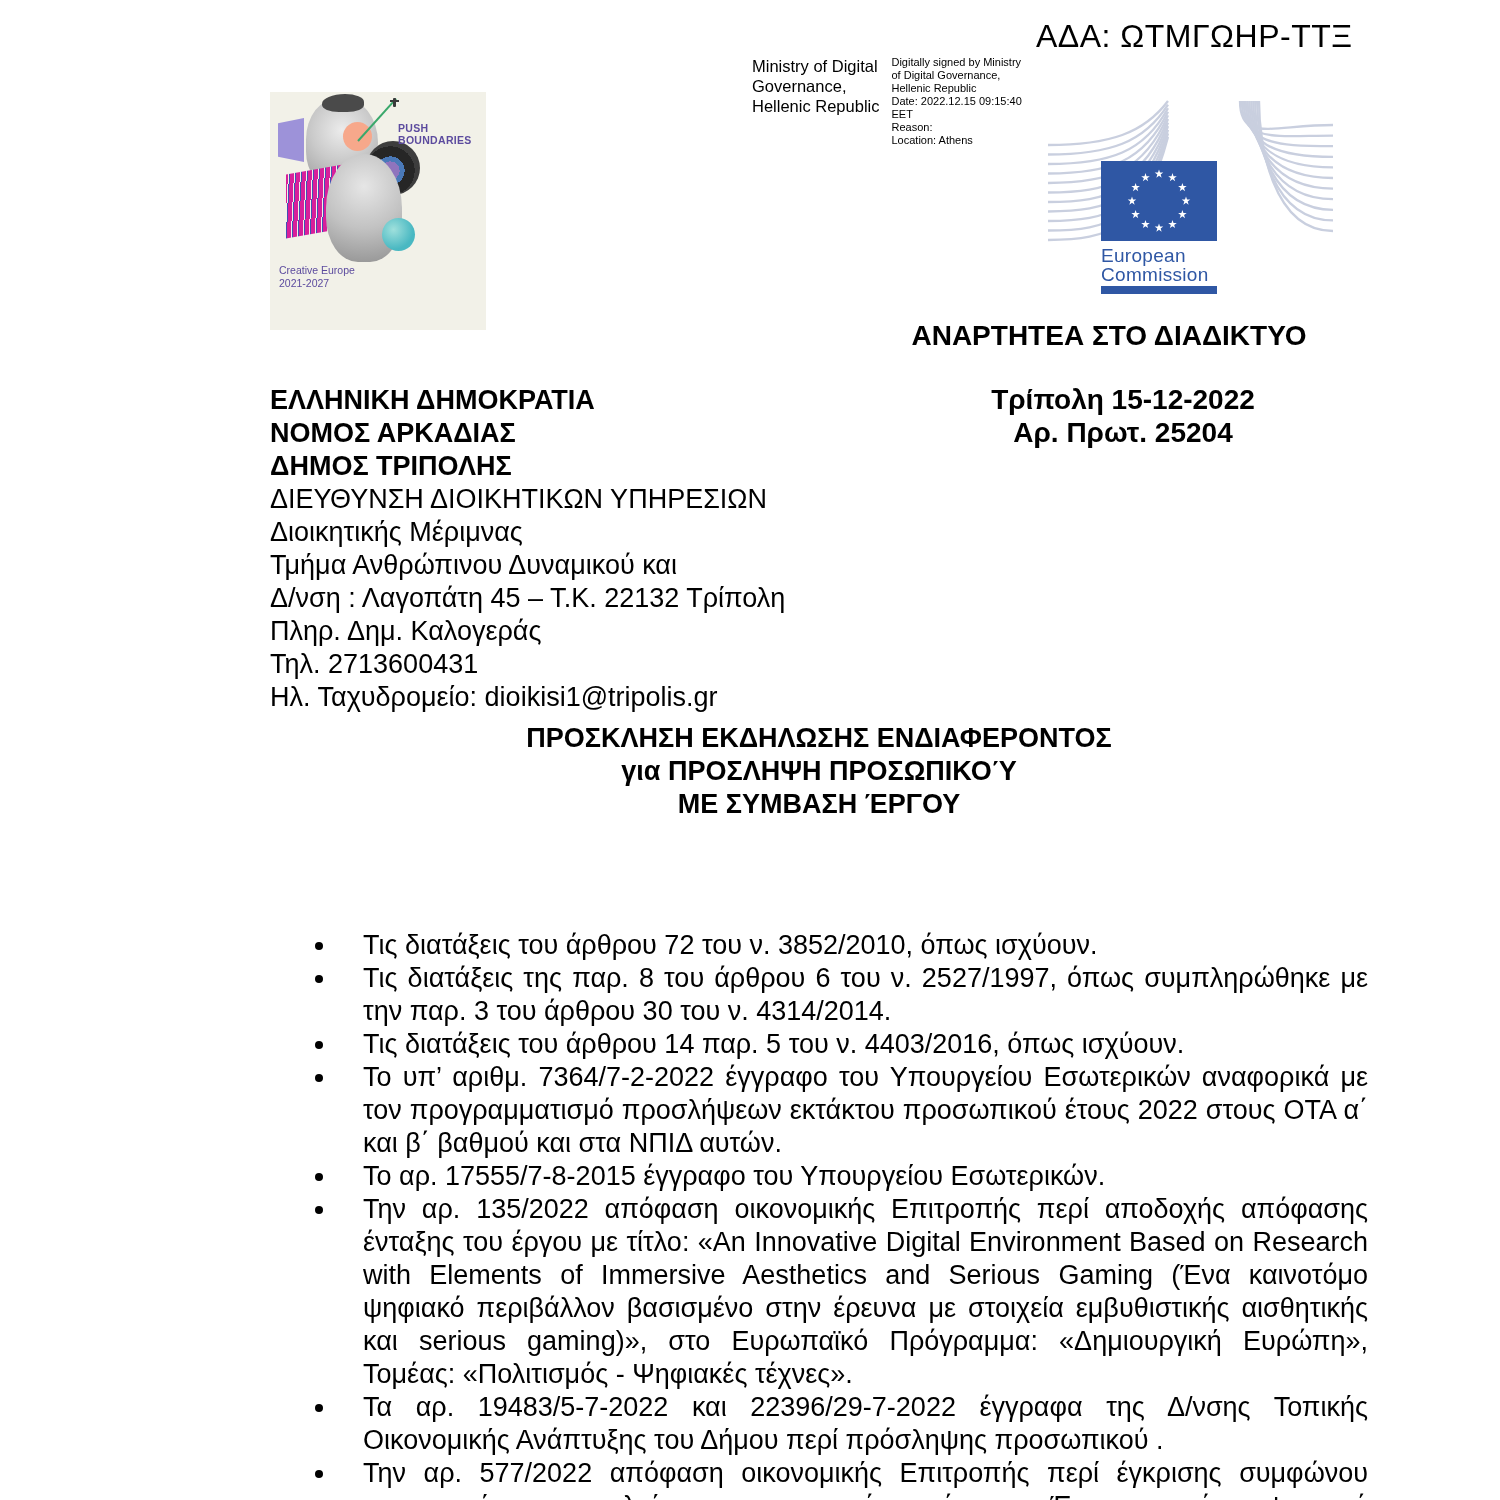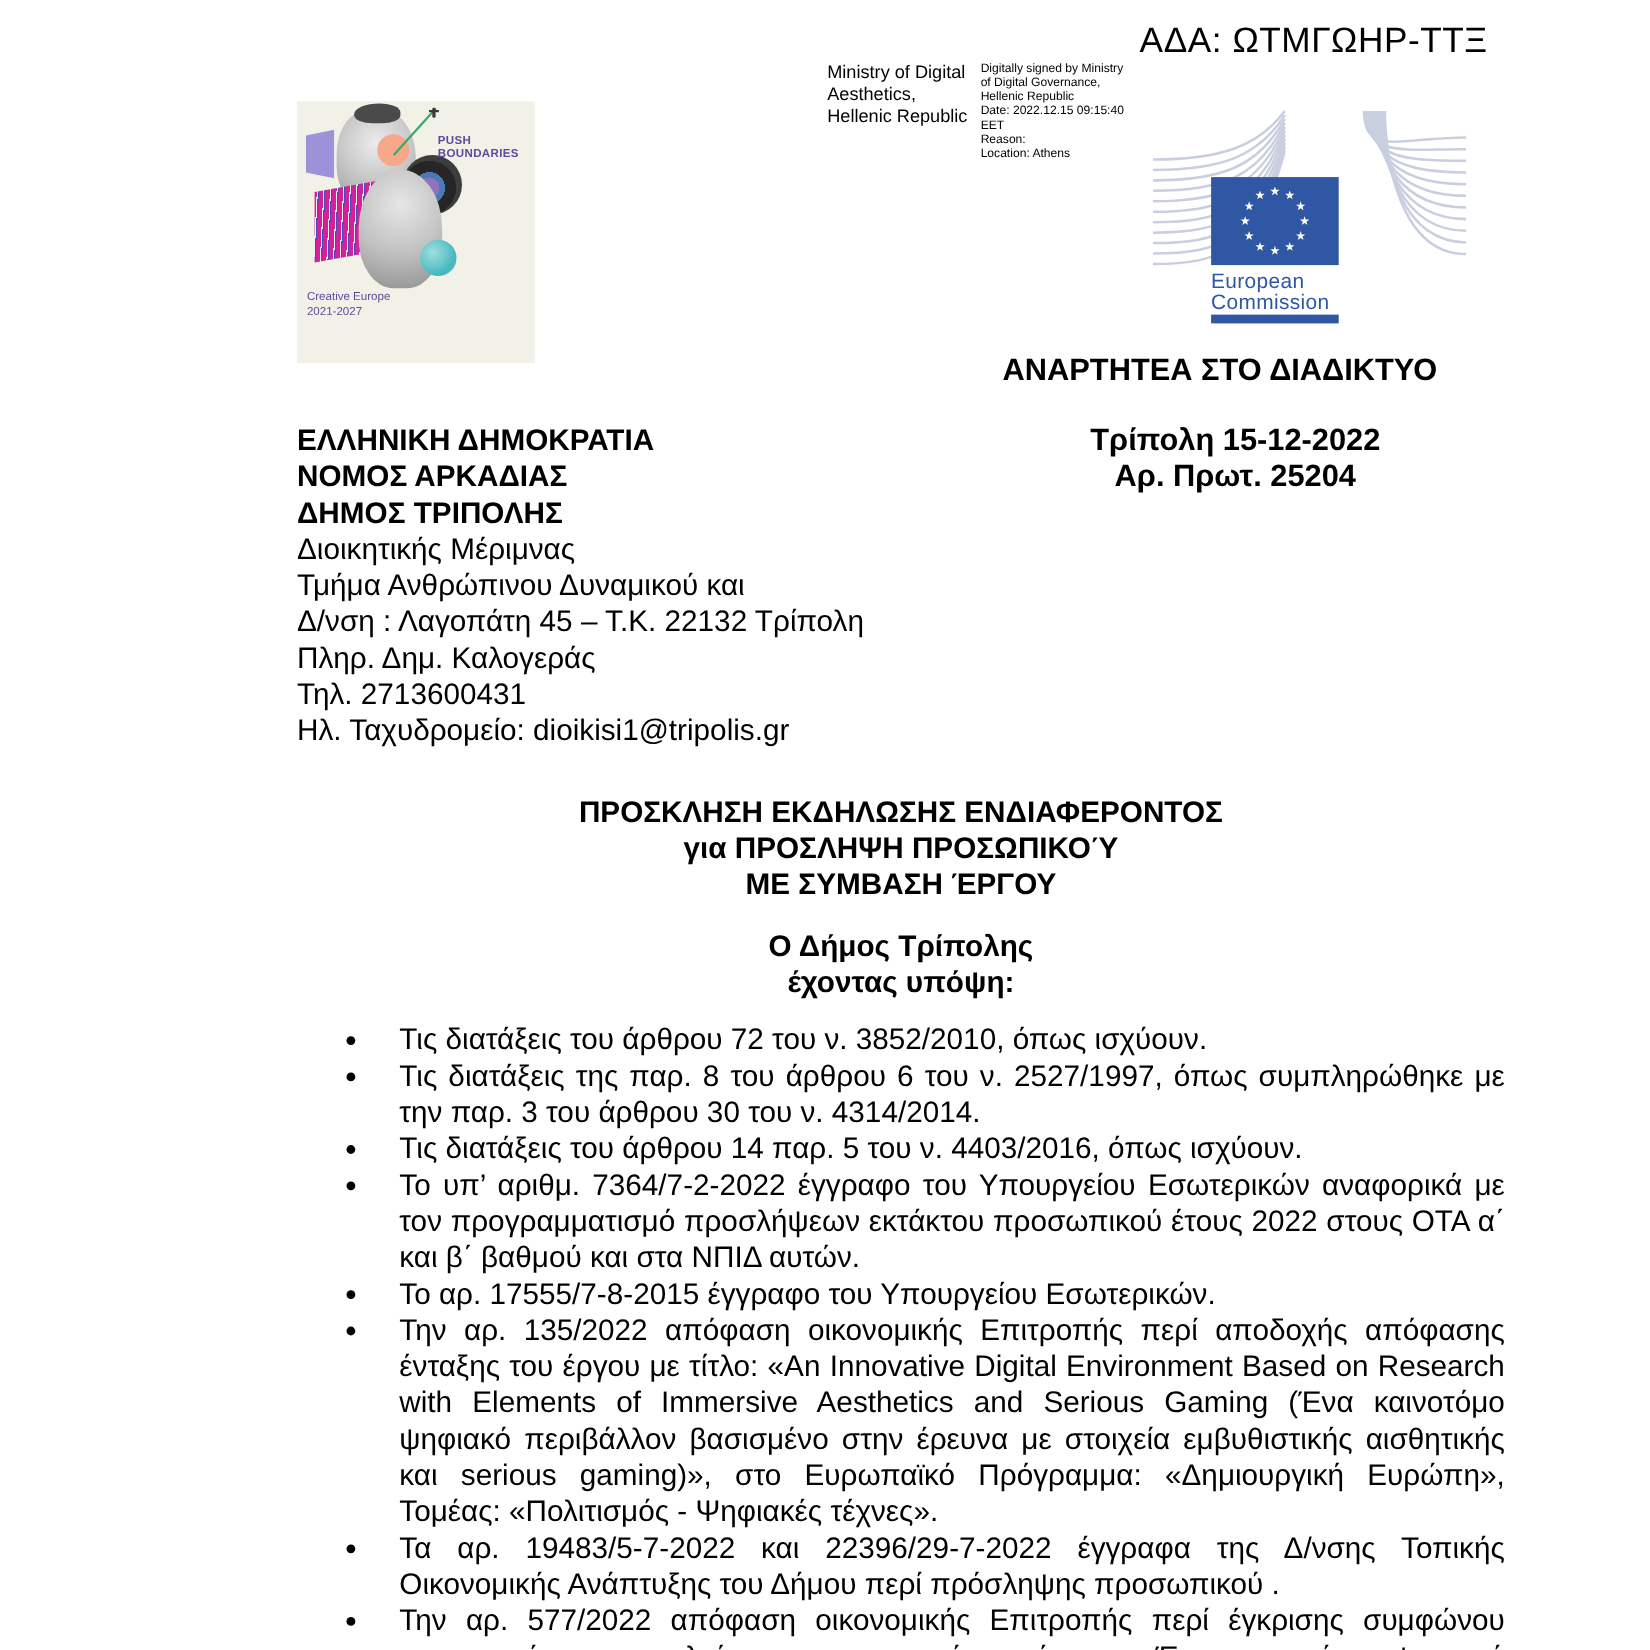--- a/index.html
+++ b/index.html
@@ -60,21 +60,21 @@
 </head>
 <body>
 
 <div class="page">
 
   <div class="ada">ΑΔΑ: ΩΤΜΓΩΗΡ-ΤΤΞ</div>
 
   <div class="sig">
     <div class="sig-signer">
       <div>Ministry of Digital</div>
-      <div>Aesthetics,</div>
+      <div>Governance,</div>
       <div>Hellenic Republic</div>
     </div>
     <div class="sig-details">
       <div>Digitally signed by Ministry</div>
       <div>of Digital Governance,</div>
       <div>Hellenic Republic</div>
       <div>Date: 2022.12.15 09:15:40</div>
       <div>EET</div>
       <div>Reason:</div>
       <div>Location: Athens</div>
@@ -156,36 +156,33 @@
 
   <div class="proto">
     <div>Τρίπολη 15-12-2022</div>
     <div>Αρ. Πρωτ. 25204</div>
   </div>
 
   <div class="sender">
     <div class="b">ΕΛΛΗΝΙΚΗ ΔΗΜΟΚΡΑΤΙΑ</div>
     <div class="b">ΝΟΜΟΣ ΑΡΚΑΔΙΑΣ</div>
     <div class="b">ΔΗΜΟΣ ΤΡΙΠΟΛΗΣ</div>
+    <div>ΔΙΕΥΘΥΝΣΗ ΔΙΟΙΚΗΤΙΚΩΝ ΥΠΗΡΕΣΙΩΝ</div>
     <div>Διοικητικής Μέριμνας</div>
     <div>Τμήμα Ανθρώπινου Δυναμικού και</div>
     <div>Δ/νση : Λαγοπάτη 45 – Τ.Κ. 22132 Τρίπολη</div>
     <div>Πληρ. Δημ. Καλογεράς</div>
     <div>Τηλ. 2713600431</div>
     <div>Ηλ. Ταχυδρομείο: dioikisi1@tripolis.gr</div>
   </div>
 
   <div class="titleblock">
     <div>ΠΡΟΣΚΛΗΣΗ ΕΚΔΗΛΩΣΗΣ ΕΝΔΙΑΦΕΡΟΝΤΟΣ</div>
     <div>για ΠΡΟΣΛΗΨΗ ΠΡΟΣΩΠΙΚΟΎ</div>
     <div>ΜΕ ΣΥΜΒΑΣΗ ΈΡΓΟΥ</div>
-    <div class="subject">
-      <div>Ο Δήμος Τρίπολης</div>
-      <div>έχοντας υπόψη:</div>
-    </div>
   </div>
 
   <ul class="refs">
     <li>Τις διατάξεις του άρθρου 72 του ν. 3852/2010, όπως ισχύουν.</li>
     <li>Τις διατάξεις της παρ. 8 του άρθρου 6 του ν. 2527/1997, όπως συμπληρώθηκε με την παρ. 3 του άρθρου 30 του ν. 4314/2014.</li>
     <li>Τις διατάξεις του άρθρου 14 παρ. 5 του ν. 4403/2016, όπως ισχύουν.</li>
     <li>Το υπ’ αριθμ. 7364/7-2-2022 έγγραφο του Υπουργείου Εσωτερικών αναφορικά με τον προγραμματισμό προσλήψεων εκτάκτου προσωπικού έτους 2022 στους ΟΤΑ α΄ και β΄ βαθμού και στα ΝΠΙΔ αυτών.</li>
     <li>Το αρ. 17555/7-8-2015 έγγραφο του Υπουργείου Εσωτερικών.</li>
     <li>Την αρ. 135/2022 απόφαση οικονομικής Επιτροπής περί αποδοχής απόφασης ένταξης του έργου με τίτλο: «An Innovative Digital Environment Based on Research with Elements of Immersive Aesthetics and Serious Gaming (Ένα καινοτόμο ψηφιακό περιβάλλον βασισμένο στην έρευνα με στοιχεία εμβυθιστικής αισθητικής και serious gaming)», στο Ευρωπαϊκό Πρόγραμμα: «Δημιουργική Ευρώπη», Τομέας: «Πολιτισμός - Ψηφιακές τέχνες».</li>
     <li>Τα αρ. 19483/5-7-2022 και 22396/29-7-2022 έγγραφα της Δ/νσης Τοπικής Οικονομικής Ανάπτυξης του Δήμου περί πρόσληψης προσωπικού .</li>

